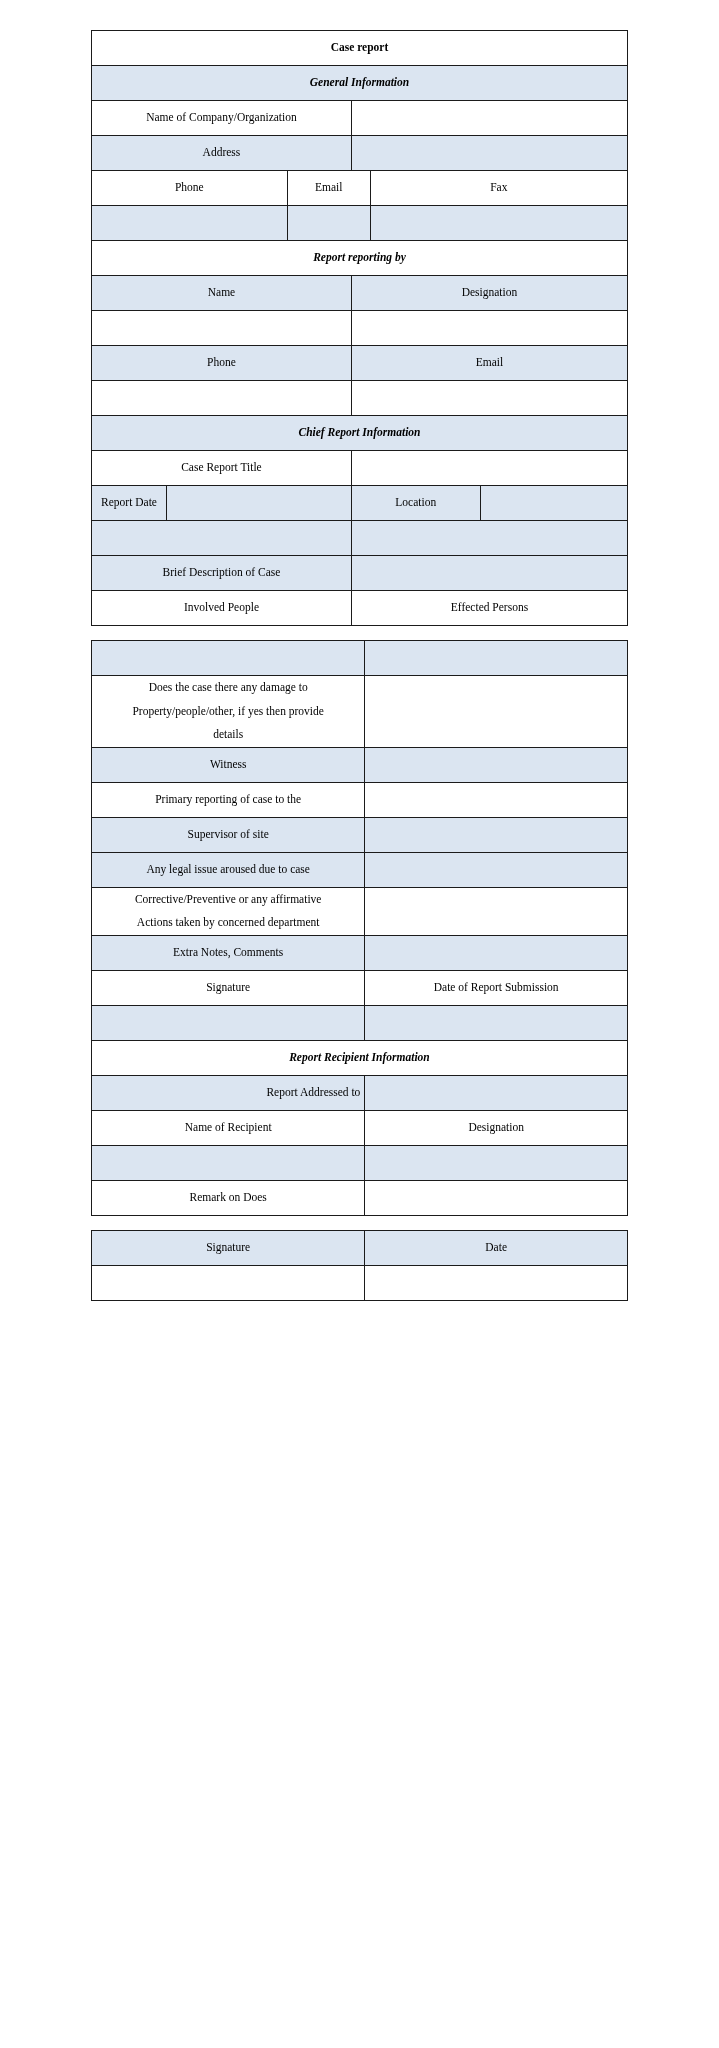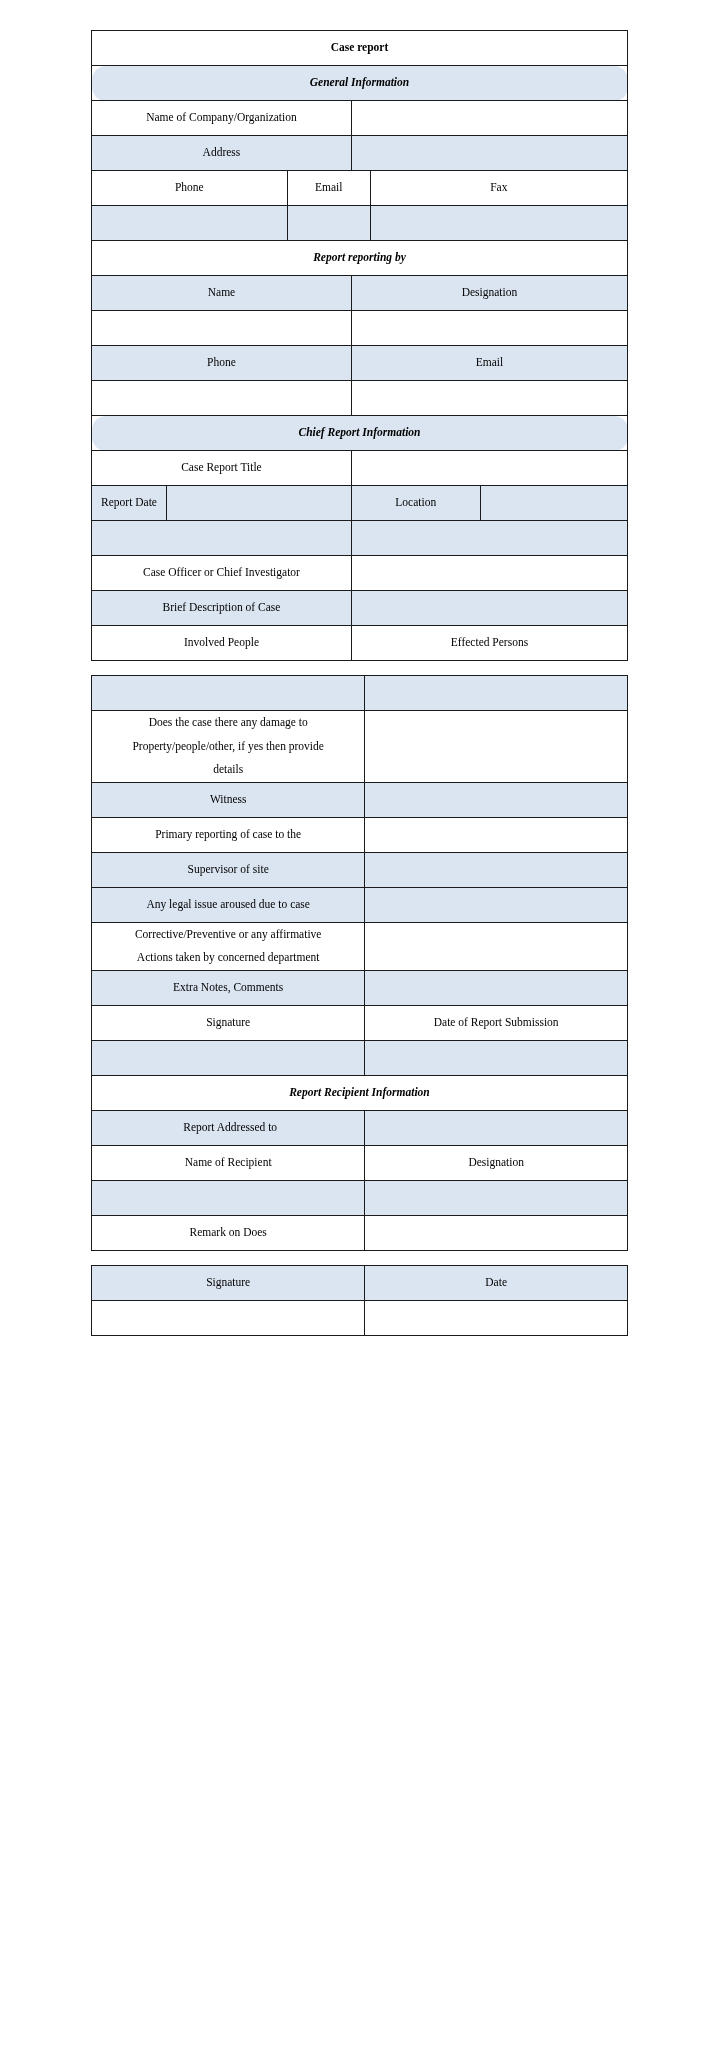--- a/index.html
+++ b/index.html
@@ -61,40 +61,39 @@
     vertical-align: middle;
     text-align: center;
     font-size: 11.5px;
     line-height: 1.55;
     background: #ffffff;
     height: 35px;
     box-sizing: border-box;
     word-wrap: break-word;
   }
   table.form td.shade { background: #dbe5f1; }
-  table.form td.left  { text-align: center; padding-left: 8px; margin-left: 16px; }
+  table.form td.left  { text-align: right; padding-left: 8px; margin-left: 16px; }
 
   
   td.title-cell {
     background: #b8cce4;
     font-weight: bold;
     font-size: 15px;
     height: 33px;
     text-align: center;
   }
 
   
   td.section {
     font-style: italic;
     font-weight: bold;
     font-size: 12px;
     text-align: left;
     padding-left: 9px;
     height: 34px;
-    border-radius: 14px;
   }
 
   td.h38 { height: 38px; }
   td.h46 { height: 46px; }
   td.h60 { height: 60px; }
   td.h74 { height: 74px; }
   td.h40 { height: 40px; }
 
   .multiline { display: block; }
   .multiline span { display: block; line-height: 2.05; }
@@ -184,24 +183,20 @@
         <td class="shade h38" colspan="2"></td>
         <td class="shade h38" colspan="2">Location</td>
         <td class="shade h38" colspan="1"></td>
       </tr>
 
       <tr>
         <td class="shade h40" colspan="3"></td>
         <td class="shade h40" colspan="3"></td>
       </tr>
 
-      <tr>
-        <td class="h35" colspan="3">Case Officer or Chief Investigator</td>
-        <td class="h35" colspan="3"></td>
-      </tr>
 
       <tr>
         <td class="shade" colspan="3">Brief Description of Case</td>
         <td class="shade" colspan="3"></td>
       </tr>
 
       <tr>
         <td class="h38" colspan="3">Involved People</td>
         <td class="h38" colspan="3">Effected Persons</td>
       </tr>

